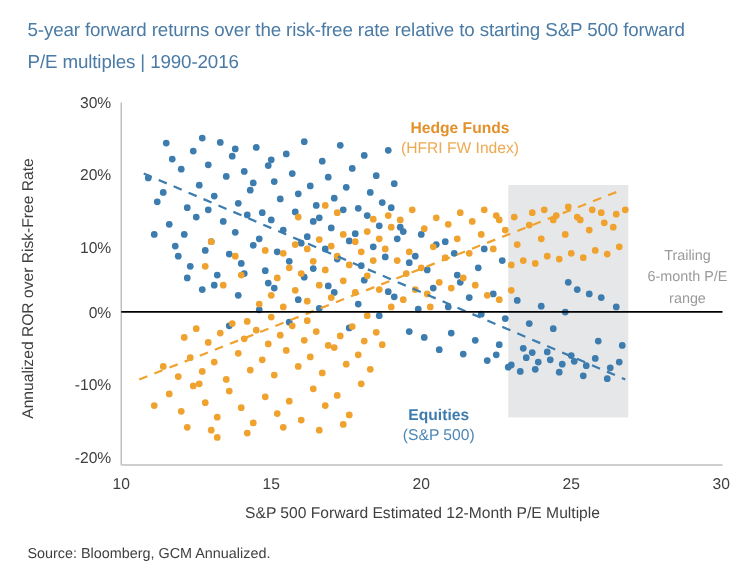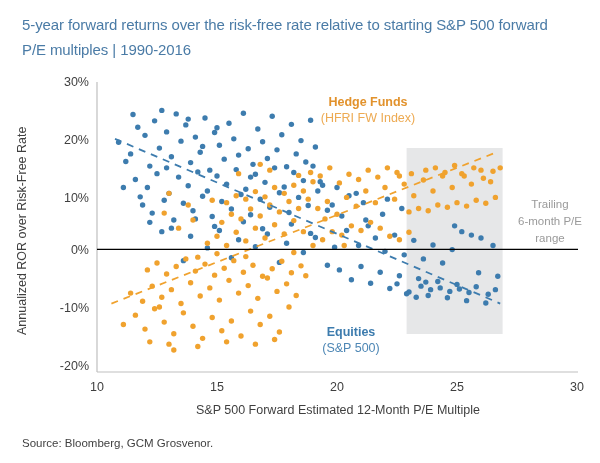--- a/index.html
+++ b/index.html
@@ -416,13 +416,13 @@
 
     <text class="ann-eq-1" x="351" y="336" text-anchor="middle">Equities</text>
     <text class="ann-eq-2" x="351" y="352" text-anchor="middle">(S&amp;P 500)</text>
 
     <text class="ann-gray" x="550" y="208" text-anchor="middle">Trailing</text>
     <text class="ann-gray" x="550" y="225" text-anchor="middle">6-month P/E</text>
     <text class="ann-gray" x="550" y="242" text-anchor="middle">range</text>
   </svg>
 </div>
 
-<div id="source">Source: Bloomberg, GCM Grosvenor.</div>
+<div id="source">Source: Bloomberg, GCM Annualized.</div>
 
 </body></html>

